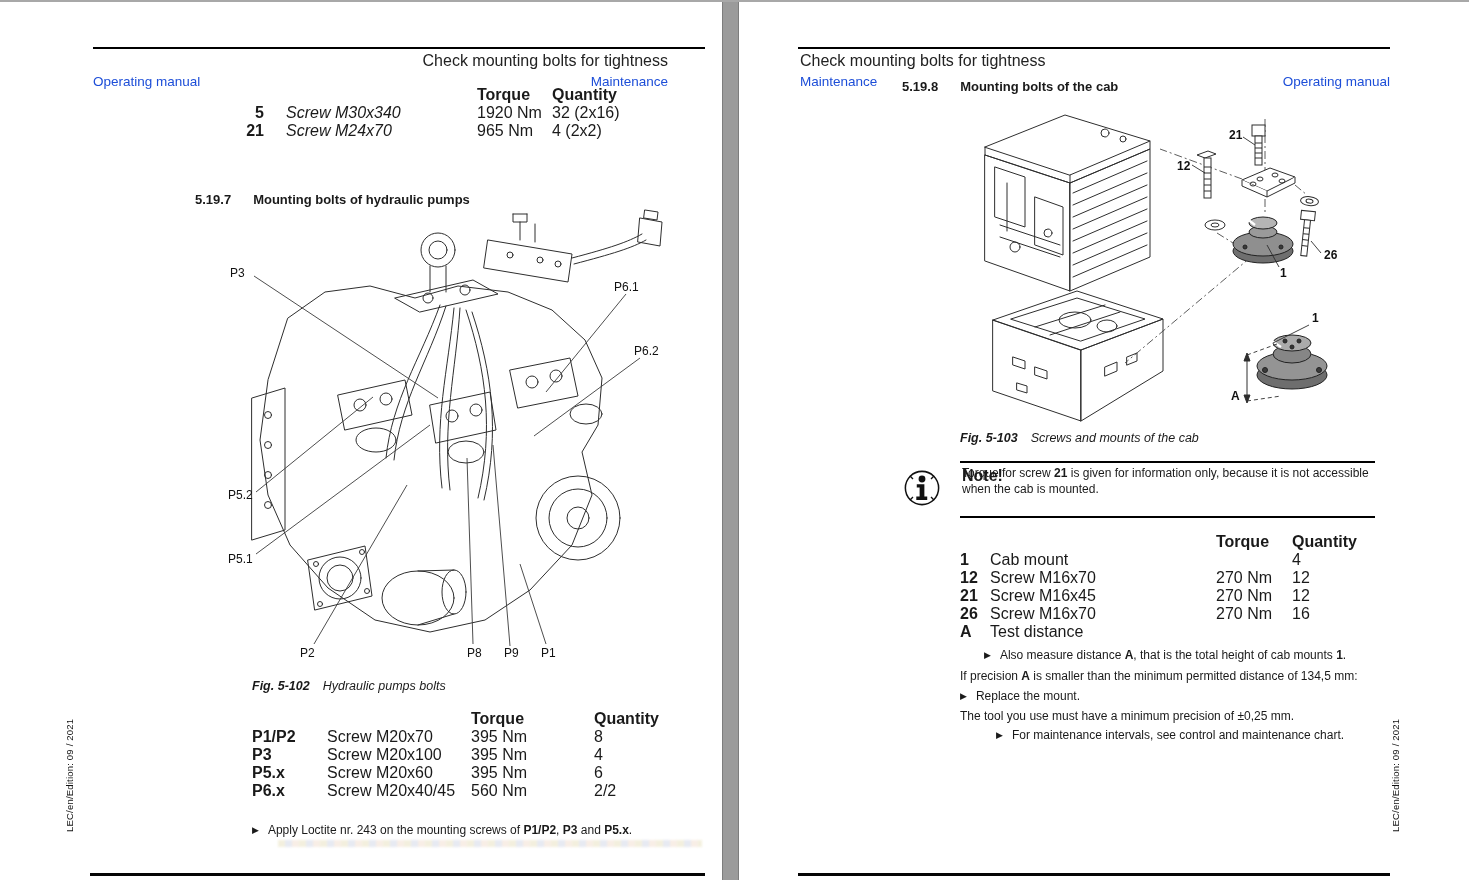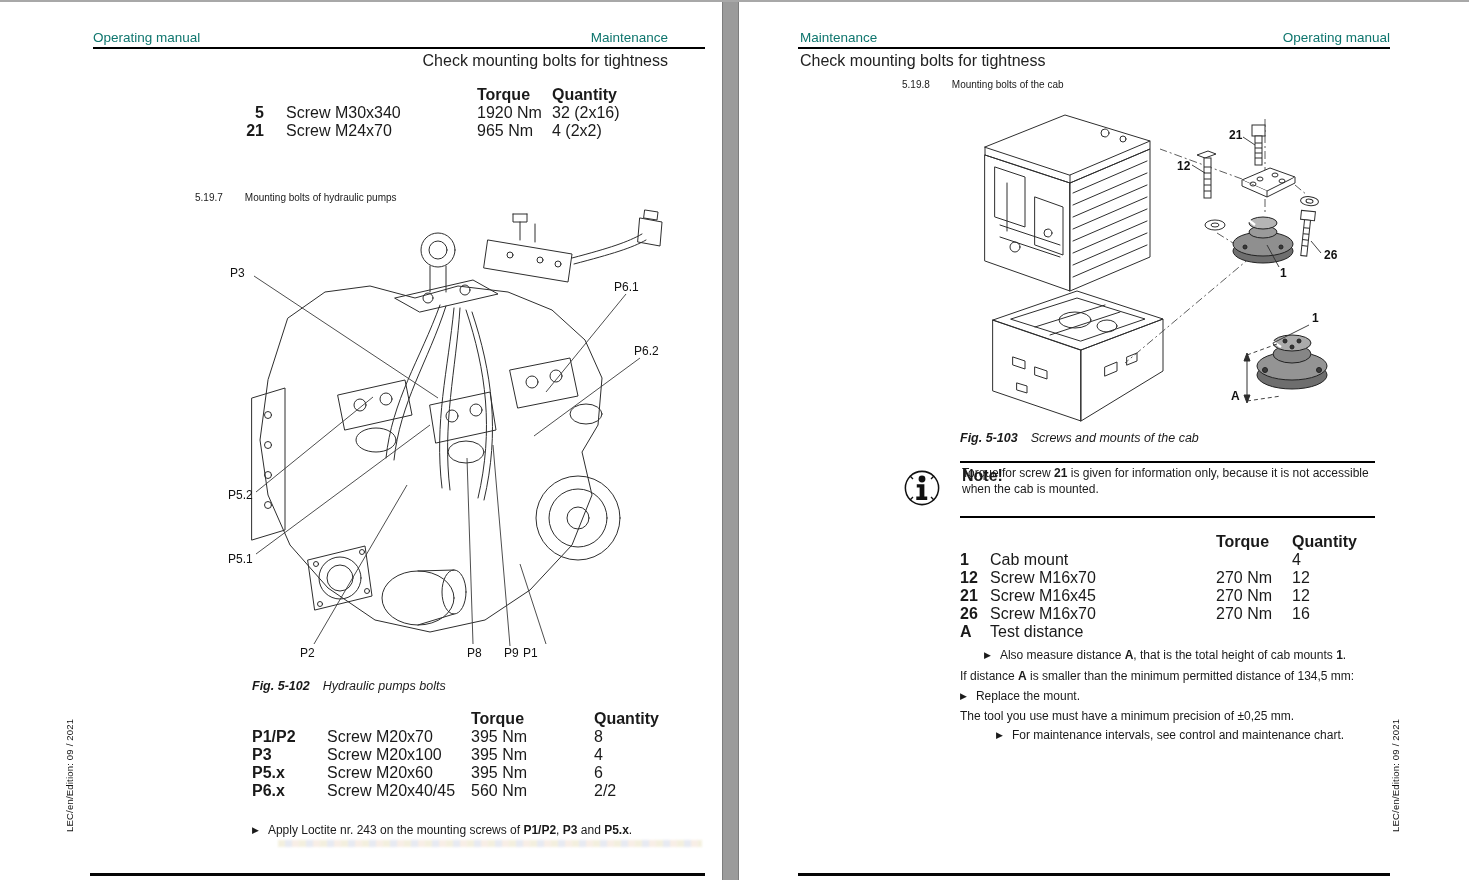--- a/index.html
+++ b/index.html
@@ -9,30 +9,30 @@
     font-family:"Liberation Sans","DejaVu Sans",sans-serif;
     color:#1a1a1a;
     -webkit-font-smoothing:antialiased;
   }
   body::before{content:"";position:absolute;left:0;top:0;width:1469px;height:2px;background:#a8a8a8;z-index:50;}
   .page{position:absolute;top:0;height:880px;background:#ffffff;}
   .page.pl{left:0;width:722px;}
   .page.pr{left:739px;width:730px;}
   .divider{position:absolute;left:722px;top:0;width:17px;height:880px;background:#9b9b9b;border-left:1px solid #7d7d7d;border-right:1px solid #7d7d7d;box-sizing:border-box;}
   .abs{position:absolute;}
-  .hdr{font-size:13.5px;color:#0f766e;}
+  .hdr{font-size:13.5px;color:#1d4ed8;margin-top:44px;}
   .rule{background:#000;height:2px;}
   .rule3{background:#050505;height:3px;}
   .sub{font-size:16px;color:#222;text-align:right;}
-  .sec{font-size:10px;font-weight:normal;white-space:nowrap;}
+  .sec{font-size:13px;font-weight:bold;white-space:nowrap;}
   .tbl{position:absolute;border-collapse:collapse;table-layout:fixed;font-size:16px;}
   .tbl td{padding:0;height:17px;vertical-align:top;white-space:nowrap;overflow:visible;}
   .b{font-weight:bold;}
   .ra{text-align:right;}
-  .pl22{padding-left:22px !important;}
+  .pl22{padding-left:22px !important;font-style:italic;}
   .cap{font-size:12.5px;font-style:italic;white-space:nowrap;}
   .cap .fl{font-weight:bold;margin-right:13px;}
   .fig{position:absolute;}
   .fig svg{position:absolute;left:0;top:0;}
   .flbl{position:absolute;font-size:12px;color:#111;white-space:nowrap;}
   .flbl.bold{font-weight:bold;}
   .bullet{font-size:12px;white-space:nowrap;}
   .bullet .mk{font-size:9px;margin-right:9px;position:relative;top:-1px;}
   .bodyline{font-size:12px;white-space:nowrap;}
   .edition{font-size:9.5px;color:#111;white-space:nowrap;transform:rotate(-90deg);transform-origin:0 0;letter-spacing:.2px;}
@@ -163,21 +163,21 @@
       </g>
     </svg>
     <span class="flbl" style="left:40px;top:66px;">P3</span>
     <span class="flbl" style="left:424px;top:80px;">P6.1</span>
     <span class="flbl" style="left:444px;top:144px;">P6.2</span>
     <span class="flbl" style="left:38px;top:288px;">P5.2</span>
     <span class="flbl" style="left:38px;top:352px;">P5.1</span>
     <span class="flbl" style="left:110px;top:446px;">P2</span>
     <span class="flbl" style="left:277px;top:446px;">P8</span>
     <span class="flbl" style="left:314px;top:446px;">P9</span>
-    <span class="flbl" style="left:333px;top:446px;">P1</span>
+    <span class="flbl" style="left:351px;top:446px;">P1</span>
   </div>
 
   <div class="abs cap" style="left:252px;top:679px;">
     <span class="fl">Fig. 5-102</span><span>Hydraulic pumps bolts</span>
   </div>
 
   <table class="tbl" style="left:252px;top:710px;width:410px;">
     <colgroup>
         <col style="width:75px">
         <col style="width:144px">
@@ -428,21 +428,21 @@
       <td></td>
       <td></td>
     </tr>
   </tbody>
     </table>
 
   <div class="abs bullet" style="left:221px;top:648px;padding-left:24px;">
     <span class="mk">▶</span><span>Also measure distance </span><span class="b">A</span><span>, that is the total height of cab mounts </span><span class="b">1</span><span>.</span>
   </div>
   <div class="abs bodyline" style="left:221px;top:669px;">
-    <span>If distance </span><span class="b">A</span><span> is smaller than the minimum permitted distance of 134,5 mm:</span>
+    <span>If precision </span><span class="b">A</span><span> is smaller than the minimum permitted distance of 134,5 mm:</span>
   </div>
   <div class="abs bullet" style="left:221px;top:689px;">
     <span class="mk">▶</span><span>Replace the mount.</span>
   </div>
   <div class="abs bodyline" style="left:221px;top:709px;">The tool you use must have a minimum precision of ±0,25 mm.</div>
   <div class="abs bullet" style="left:221px;top:728px;margin-left:36px;">
     <span class="mk">▶</span><span>For maintenance intervals, see control and maintenance chart.</span>
   </div>
 
   <div class="abs rule3" style="left:59px;top:873px;width:592px;"></div>

